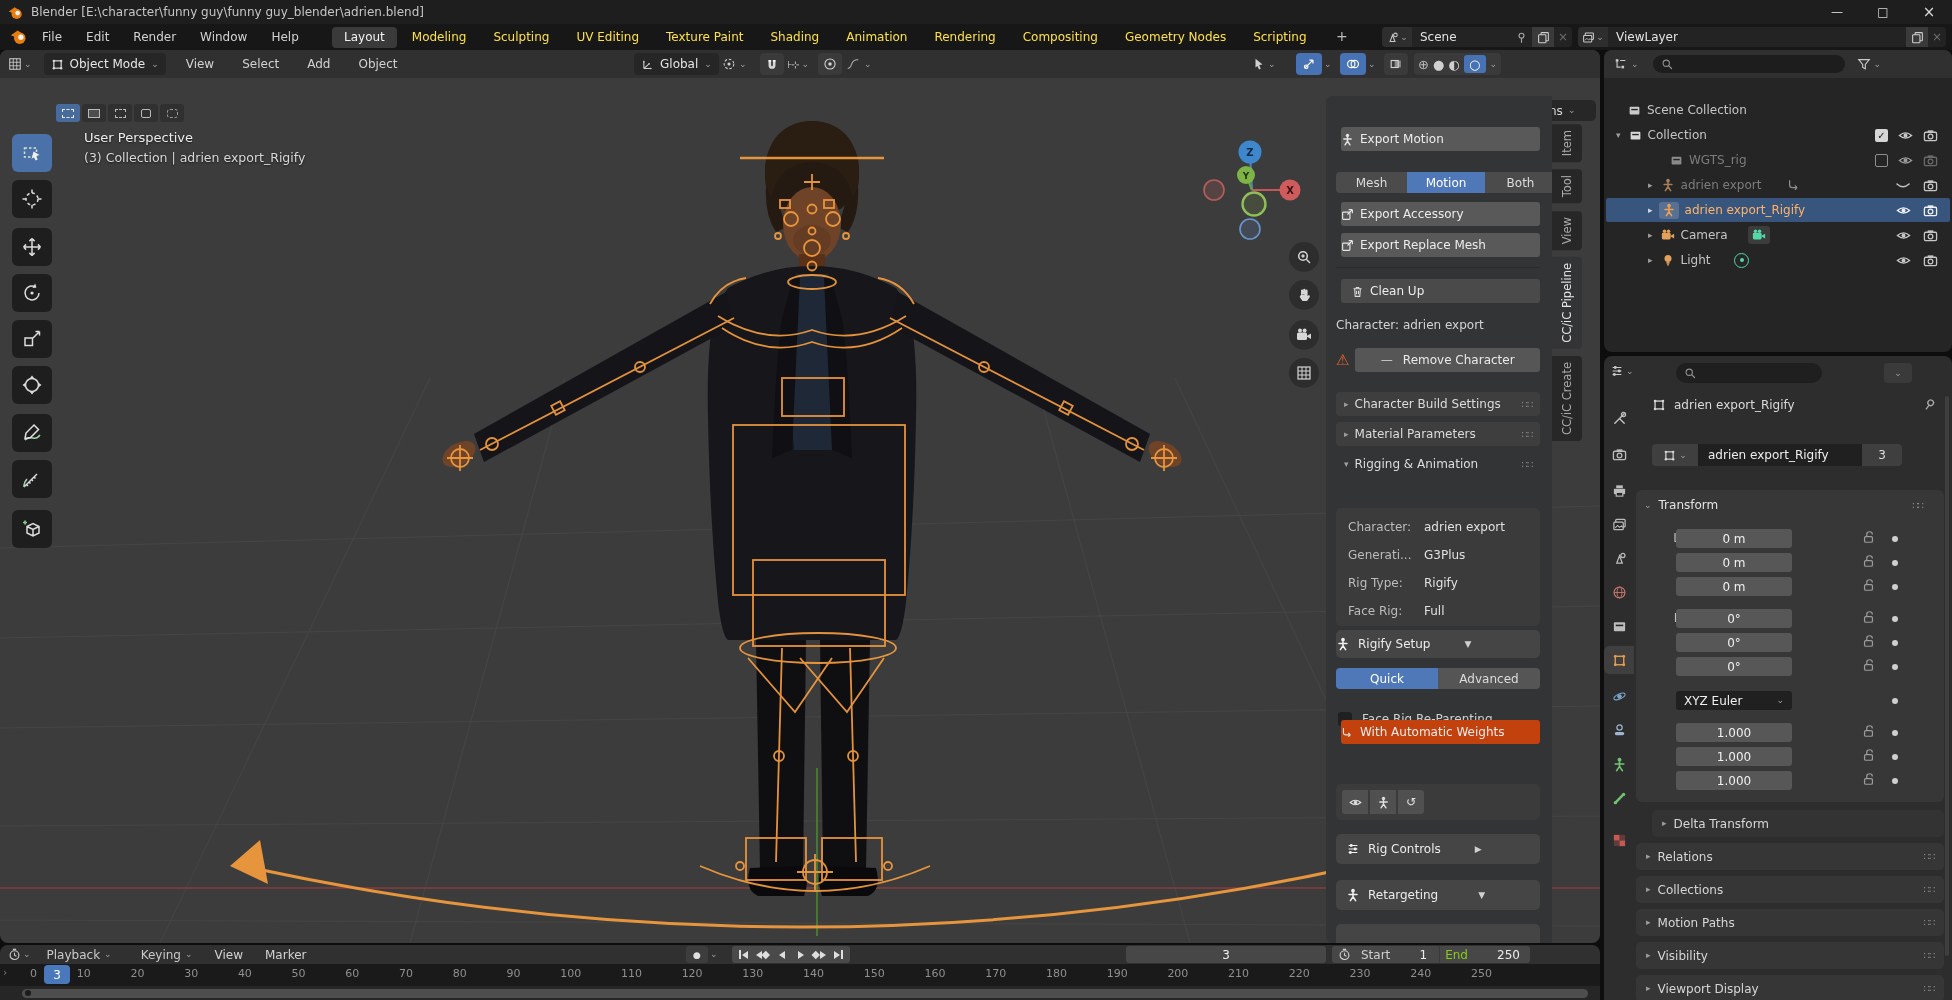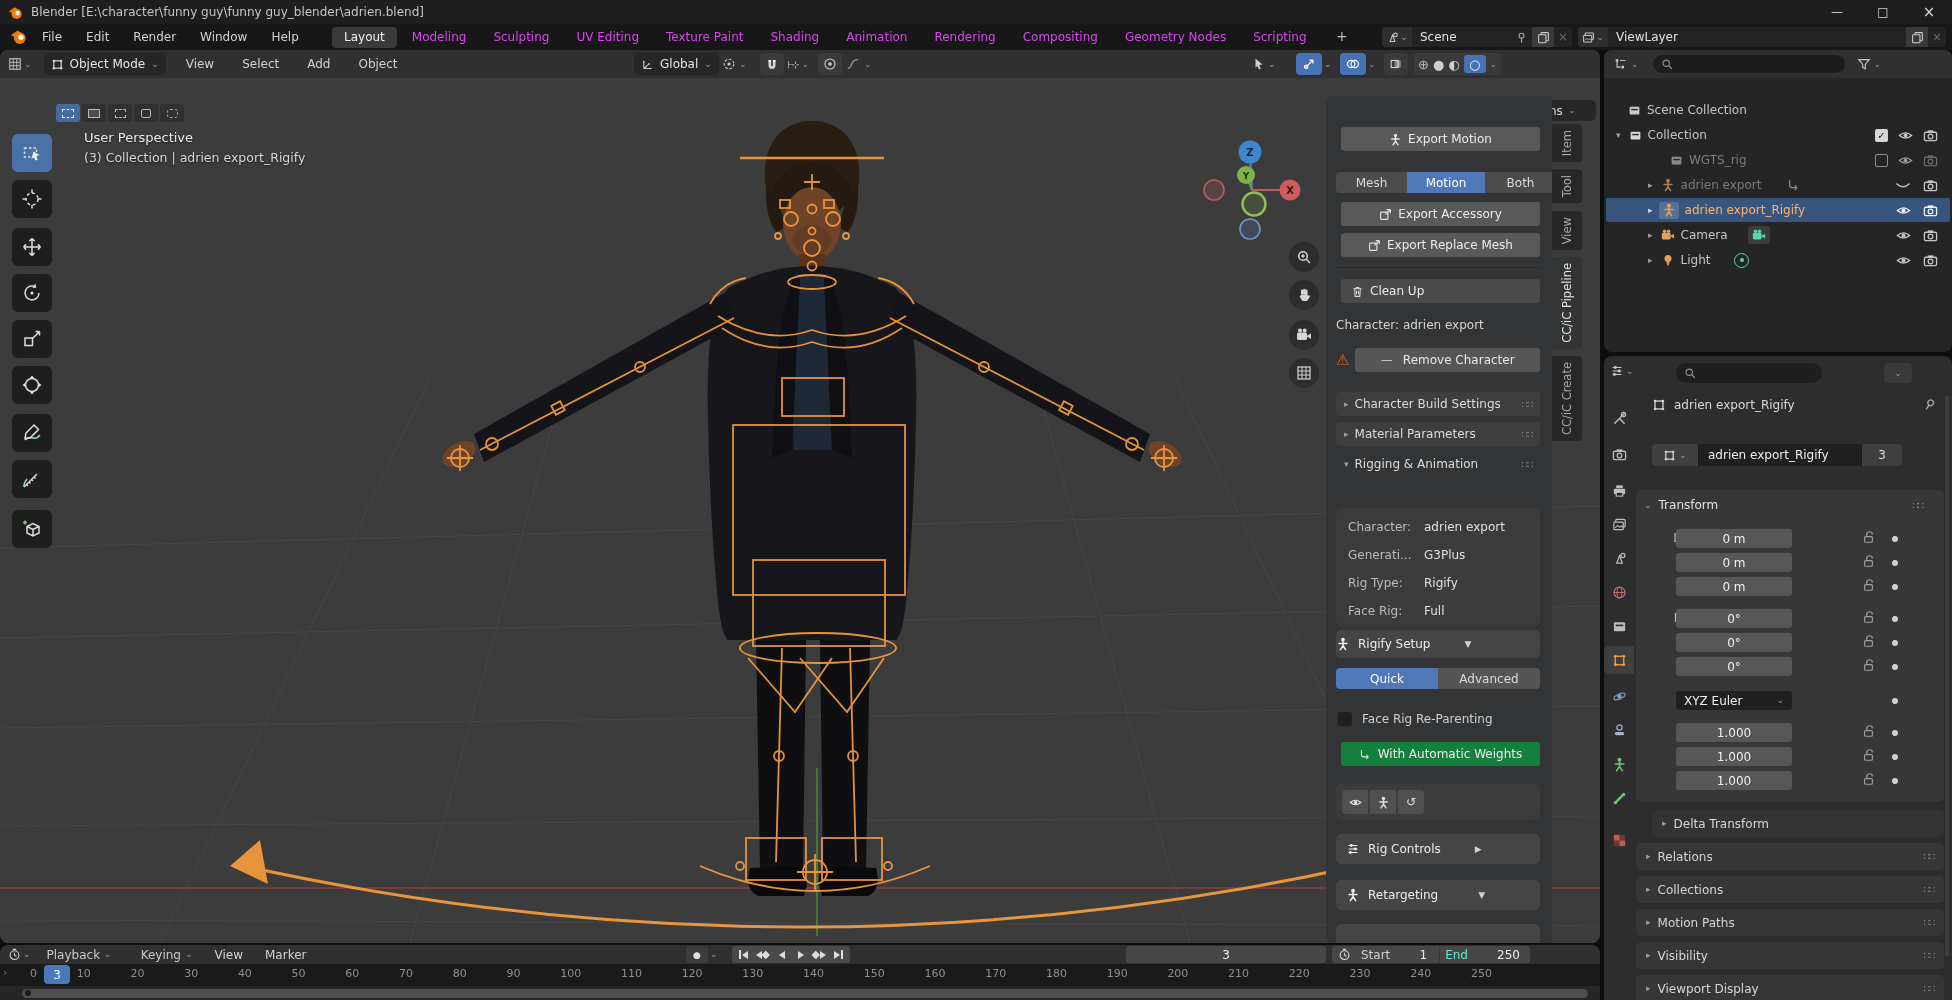--- a/index.html
+++ b/index.html
@@ -4,28 +4,28 @@
 <style>
   *{box-sizing:border-box}
   html,body{margin:0;padding:0}
   body{width:1952px;height:1000px;background:#0d0d0d;font-family:"DejaVu Sans",sans-serif;
        font-size:12px;color:#c9c9c9;overflow:hidden;position:relative}
   .abs{position:absolute}
   .flex{display:flex;align-items:center}
   .btn{border-radius:3px;background:#565656;color:#e9e9e9;display:flex;align-items:center;justify-content:center}
   .caret{font-size:9px;color:#9e9e9e;line-height:1}
   .menuitem{padding:0 4px;color:#d2d2d2;cursor:default}
-  .wtab{padding:3px 12px 4px;color:#d946ef;border-radius:4px;white-space:nowrap}
+  .wtab{padding:3px 12px 4px;color:#fde047;border-radius:4px;white-space:nowrap}
   .wtab.on{background:#3a3a3a;color:#f1f1f1}
   .ntab{writing-mode:vertical-rl;transform:rotate(180deg);background:#272727;color:#ababab;
         border-radius:4px 0 0 4px;display:flex;align-items:center;justify-content:center;
         font-size:11.5px;padding:6px 0}
   .ntab.on{background:#333436;color:#e8e8e8}
   .npbtn{position:absolute;left:15px;width:199px;height:24px;background:#595959;border-radius:3px;
-         color:#ececec;display:flex;align-items:center;justify-content:center;gap:6px}
+         color:#ececec;display:flex;align-items:center;gap:6px}
   .nsec{position:absolute;left:10px;width:204px;height:24px;background:#3e3e3e;border-radius:4px;
         display:flex;align-items:center;padding:0 8px;gap:6px;color:#dcdcdc}
   .dots{margin-left:auto;color:#8a8a8a;font-size:10px;letter-spacing:-1px}
   .psec{position:absolute;left:1636px;width:308px;height:27px;background:#363636;border-radius:5px;
         display:flex;align-items:center;padding:0 10px;gap:7px;color:#d6d6d6}
   .psec.indent{left:1652px;width:292px;background:#333}
   .pfield{position:absolute;left:1676px;width:116px;height:19px;background:#575757;border-radius:3px;
           color:#f0f0f0;display:flex;align-items:center;justify-content:center}
   .plabel{position:absolute;left:1640px;width:96px;text-align:right;color:#bfbfbf}
   .plock{position:absolute;left:1862px;color:#9b9b9b}
@@ -694,21 +694,21 @@
     <span style="margin-left:26px;color:#d0d0d0;font-size:9px">▼</span>
     </div>
   <div class="abs flex" style="left:10px;top:572px;width:204px;height:21px">
     <span class="flex" style="flex:1;height:21px;background:#4f78b8;border-radius:4px 0 0 4px;justify-content:center;color:#fff">Quick</span>
     <span class="flex" style="flex:1;height:21px;background:#555;border-radius:0 4px 4px 0;justify-content:center;color:#dcdcdc">Advanced</span>
   </div>
   <div class="abs flex" style="left:12px;top:616px;gap:10px">
     <span style="width:14px;height:14px;background:#202020;border-radius:3px;display:inline-block"></span>
     <span style="color:#d0d0d0">Face Rig Re-Parenting</span>
   </div>
-  <div class="npbtn" style="top:646px;background:#15803d">
+  <div class="npbtn" style="top:624px;background:#c2410c">
     <svg width="13" height="13" style="color:#e0e0e0">
         <use href="#parent"></use>
       </svg>
     <span>With Automatic Weights</span>
     </div>
   <div class="abs flex" style="left:10px;top:688px;width:204px;height:36px;background:#3b3b3b;border-radius:5px;padding-left:6px;gap:2px">
     <span class="flex" style="width:26px;height:24px;background:#505050;border-radius:3px 0 0 3px;justify-content:center">
       <svg width="13" height="13" style="color:#e0e0e0">
           <use href="#eye"></use>
         </svg>
@@ -1154,21 +1154,21 @@
         </span>
     </div>
     <div class="abs flex" style="left:1126px;top:1px;width:200px;height:17px;background:#474747;border-radius:3px;justify-content:center;color:#f0f0f0">3</div>
     <div class="abs flex" style="left:1332px;top:1px;width:198px;height:17px;background:#474747;border-radius:3px">
       <svg width="13" height="13" style="margin-left:6px;color:#d0d0d0">
           <use href="#clock"></use>
         </svg>
       <span style="margin-left:10px;color:#cfcfcf">Start</span>
       <span style="margin-left:auto;margin-right:12px;color:#ececec">1</span>
       <span style="width:1px;height:17px;background:#3a3a3a"></span>
-      <span style="margin-left:5px;color:#5eead4">End</span>
+      <span style="margin-left:5px;color:#84cc16">End</span>
       <span style="margin-left:auto;margin-right:10px;color:#ececec">250</span>
     </div>
   </div>
 
   <div class="abs" style="left:0;top:19px;width:1600px;height:22px;background:#1a1a1a">
     <span class="abs" style="left:3px;top:2px;color:#777;font-size:11px">›</span>
     <div class="flex" style="position:absolute;left:30px;top:3px;width:1462px;justify-content:space-between">
 
     <span class="tick">0</span>
         <span class="tick">10</span>

